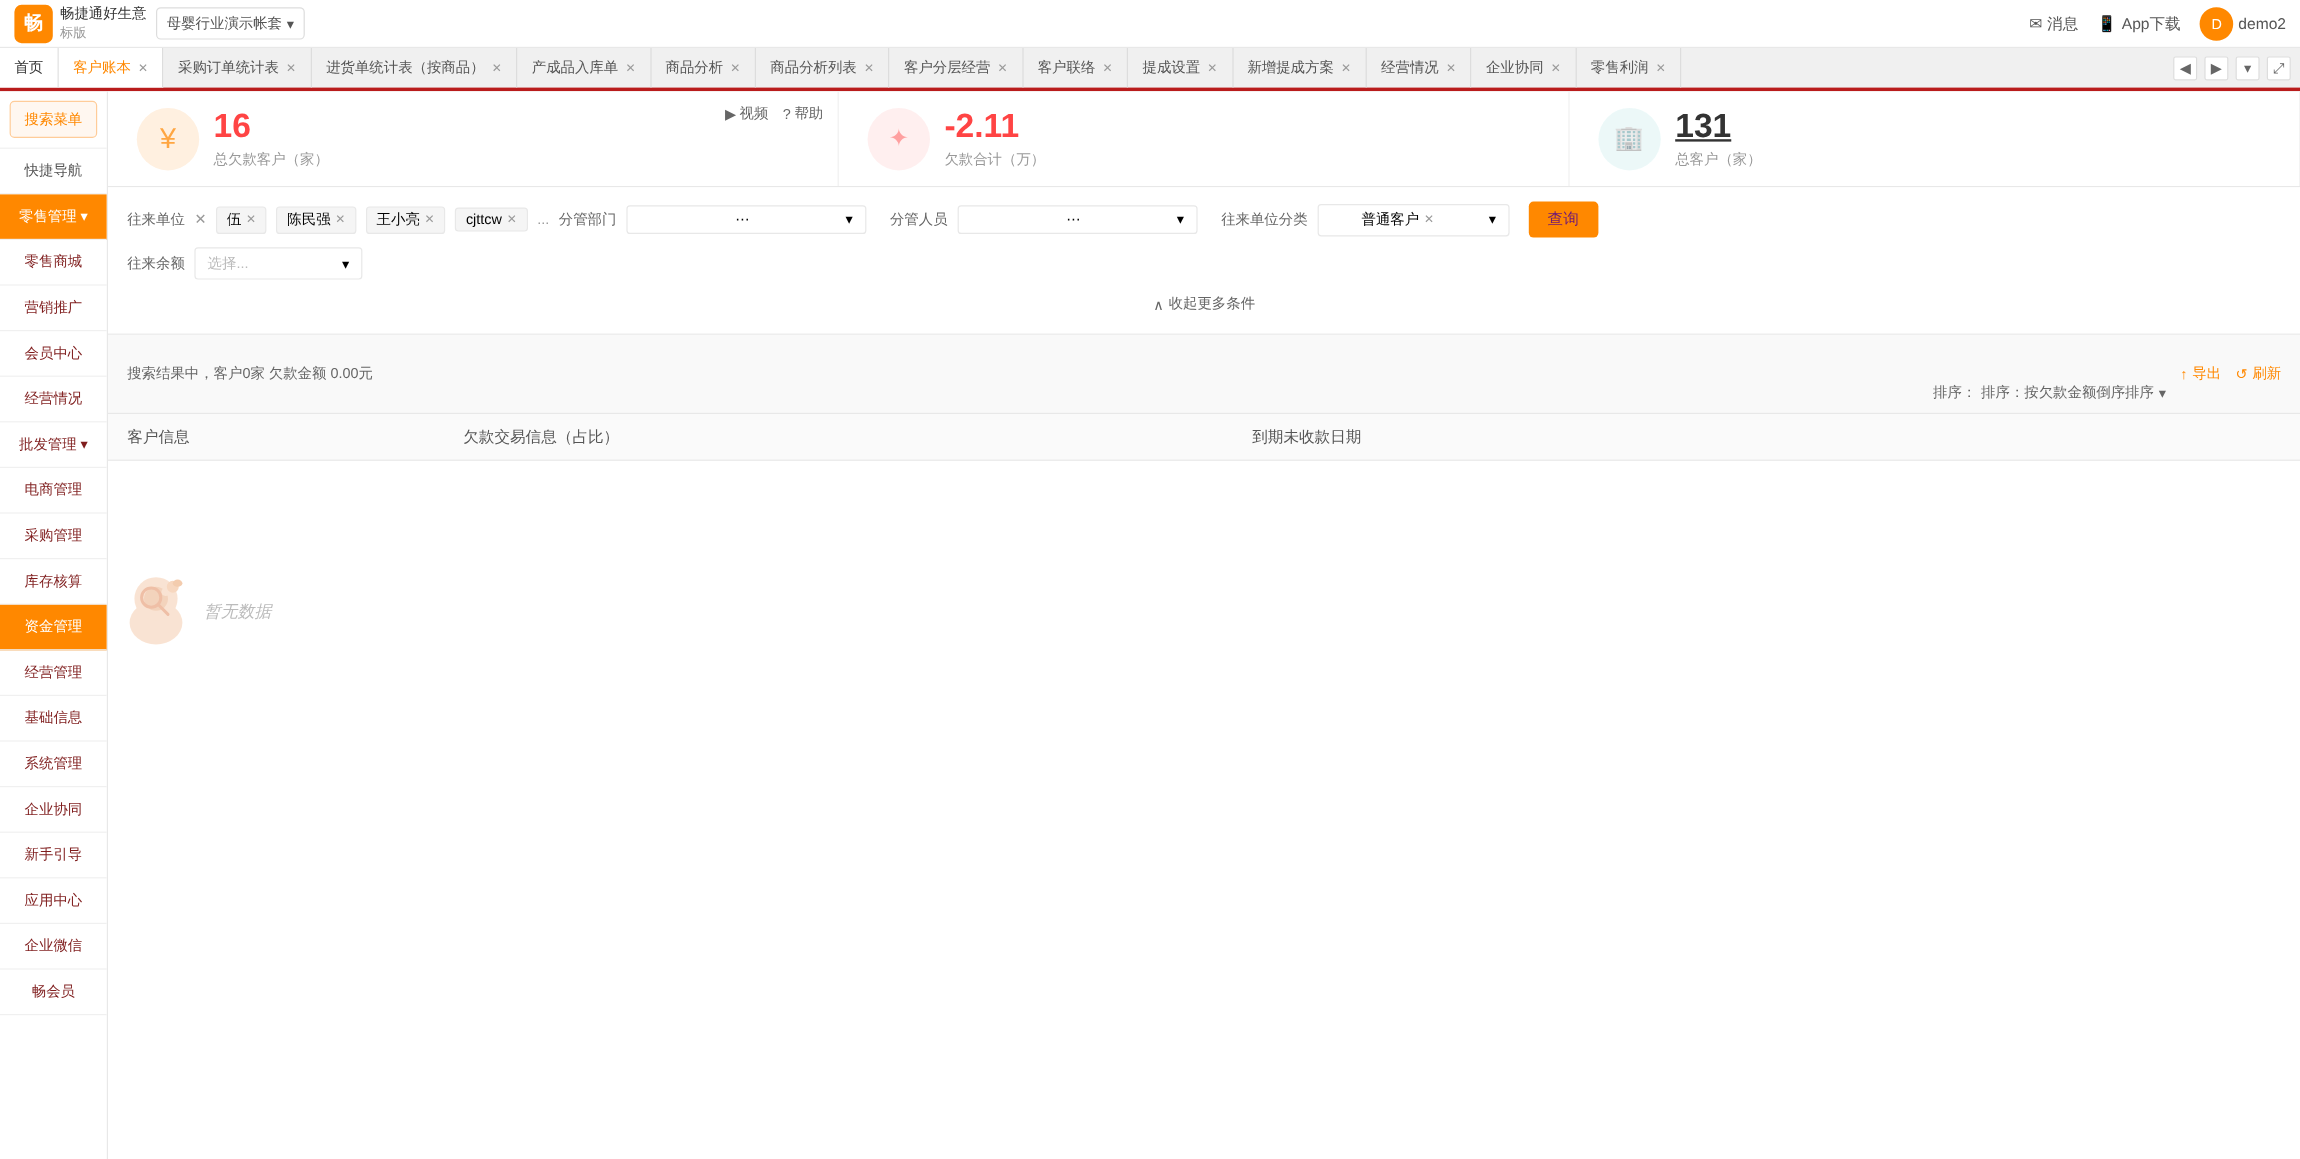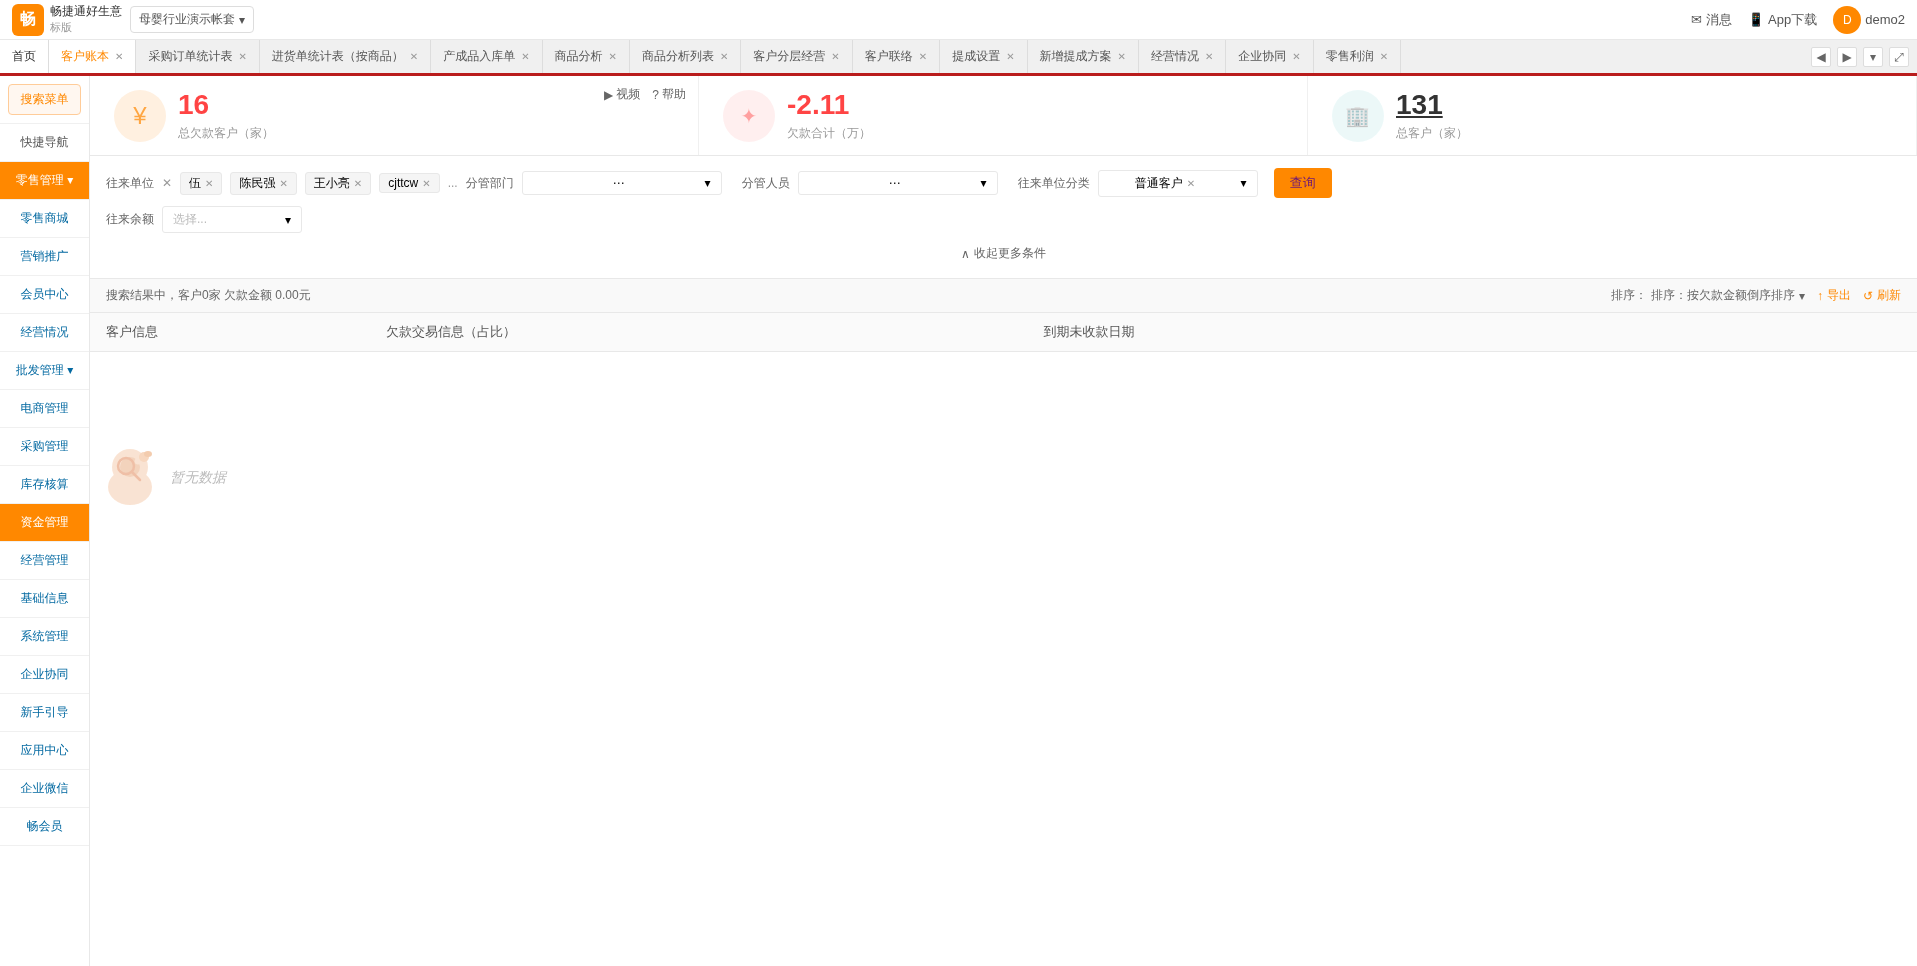--- a/index.html
+++ b/index.html
@@ -27,21 +27,21 @@
     .tab-nav-btn { width: 20px; height: 20px; display: flex; align-items: center; justify-content: center; cursor: pointer; color: #666; border: 1px solid #ddd; border-radius: 2px; background: white; font-size: 12px; }
 
     
     .main-layout { display: flex; flex: 1; overflow: hidden; }
 
     
     .sidebar { width: 90px; background: #fff; border-right: 1px solid #e8e8e8; display: flex; flex-direction: column; overflow-y: auto; flex-shrink: 0; }
     .sidebar-search { padding: 8px; border-bottom: 1px solid #f0f0f0; }
     .sidebar-search-btn { width: 100%; padding: 6px; background: #fff7f0; border: 1px solid #ffcc99; border-radius: 4px; cursor: pointer; color: #ff8800; font-size: 12px; text-align: center; }
     .sidebar-nav-btn { padding: 10px 8px; text-align: center; cursor: pointer; font-size: 12px; color: #555; border-bottom: 1px solid #f0f0f0; }
-    .sidebar-item { padding: 10px 8px; text-align: center; cursor: pointer; font-size: 12px; color: #0369a1; border-bottom: 1px solid #f0f0f0; }
+    .sidebar-item { padding: 10px 8px; text-align: center; cursor: pointer; font-size: 12px; color: #7f1d1d; border-bottom: 1px solid #f0f0f0; }
     .sidebar-item.active { background: #ff8800; color: white; }
 
     
     .content { flex: 1; display: flex; flex-direction: column; overflow: hidden; background: #f5f5f5; }
 
     
     .stats-bar { background: white; display: flex; align-items: stretch; border-bottom: 1px solid #e8e8e8; flex-shrink: 0; height: 80px; }
     .stat-item { flex: 1; display: flex; align-items: center; padding: 16px 24px; border-right: 1px solid #f0f0f0; position: relative; }
     .stat-value { font-size: 28px; font-weight: bold; color: #ff4444; }
     .stat-value.black { color: #333; text-decoration: underline; }
@@ -60,21 +60,21 @@
     .filter-select-wide { min-width: 200px; }
     .filter-btn-more { color: #999; font-size: 12px; cursor: pointer; }
     .collapse-btn { display: flex; align-items: center; justify-content: center; gap: 4px; font-size: 12px; color: #666; cursor: pointer; padding: 4px 0; }
 
     
     .result-bar { display: flex; align-items: center; justify-content: space-between; padding: 8px 16px; background: #f9f9f9; border-bottom: 1px solid #e8e8e8; flex-shrink: 0; }
     .result-info { font-size: 12px; color: #666; }
     .result-actions { display: flex; align-items: center; gap: 12px; font-size: 12px; color: #666; }
     .result-action { display: flex; align-items: center; gap: 4px; cursor: pointer; }
     .result-action.orange { color: #ff8800; }
-    .sort-select { display: flex; align-items: center; gap: 4px; }
+    .sort-select { display: flex; align-items: center; gap: 4px; margin-top: 32px; }
 
     
     .table-area { flex: 1; overflow-y: auto; background: white; }
     .table-header { display: grid; grid-template-columns: 280px 1fr 1fr 200px; padding: 10px 16px; background: #fafafa; border-bottom: 1px solid #e8e8e8; font-size: 13px; font-weight: 500; color: #555; }
     .empty-text { font-size: 14px; color: #bbb; margin-top: 12px; }
   </style>
 </head>
 <body>
 
 <div class="top-bar">

